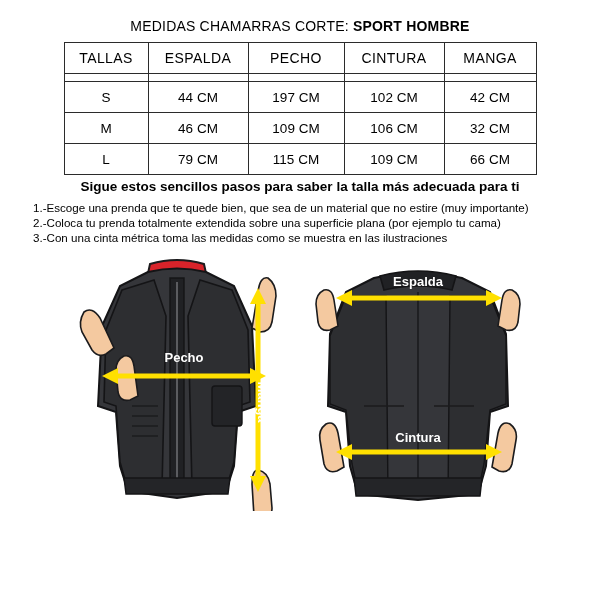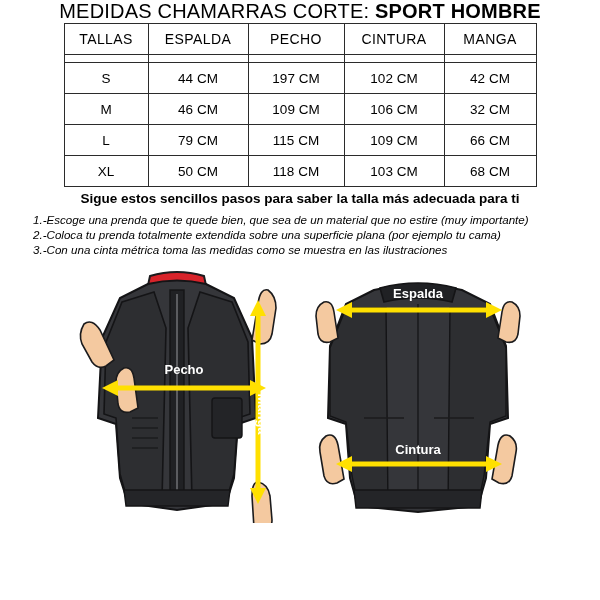--- a/index.html
+++ b/index.html
@@ -15,29 +15,29 @@
     overflow: hidden;
   }
   .page {
     position: relative;
     width: 600px;
     height: 600px;
     box-sizing: border-box;
   }
   .title {
     text-align: center;
-    font-size: 20px;
-    padding-top: 0;
+    font-size: 14px;
+    padding-top: 18px;
     letter-spacing: .2px;
   }
   .title .bold { font-weight: bold; }
 
   table.sizes {
     border-collapse: collapse;
-    margin: 0 auto 0 auto;
+    margin: 8px auto 0 auto;
     width: 472px;
     table-layout: fixed;
   }
   table.sizes th, table.sizes td {
     border: 1px solid #2b2b2b;
     text-align: center;
     font-size: 13.5px;
     height: 30px;
     padding: 0;
   }
@@ -63,21 +63,20 @@
     text-align: center;
     font-weight: bold;
     font-size: 13.5px;
     margin-top: 4px;
   }
   .steps {
     margin: 6px auto 0 auto;
     width: 534px;
     font-size: 11.6px;
     line-height: 15.2px;
-    font-style: italic;
   }
   .steps div { white-space: nowrap; }
 
   .figures {
     position: relative;
     margin-top: 10px;
     height: 260px;
   }
   svg.fig { display: block; }
   .fig-left { position: absolute; left: 62px; top: 0; }
@@ -138,27 +137,20 @@
         <td>106 CM</td>
         <td>32 CM</td>
       </tr>
       <tr>
         <td>L</td>
         <td>79 CM</td>
         <td>115 CM</td>
         <td>109 CM</td>
         <td>66 CM</td>
       </tr>
-      <tr>
-        <td>XL</td>
-        <td>50 CM</td>
-        <td>118 CM</td>
-        <td>103 CM</td>
-        <td>68 CM</td>
-      </tr>
     </tbody>
   </table>
 
   <div class="steps-title">Sigue estos sencillos pasos para saber la talla más adecuada para ti</div>
 
   <div class="steps">
     <div>1.-Escoge una prenda que te quede bien, que sea de un material que no estire (muy importante)</div>
     <div>2.-Coloca tu prenda totalmente extendida sobre una superficie plana (por ejemplo tu cama)</div>
     <div>3.-Con una cinta métrica toma las medidas como se muestra en las ilustraciones</div>
   </div>

